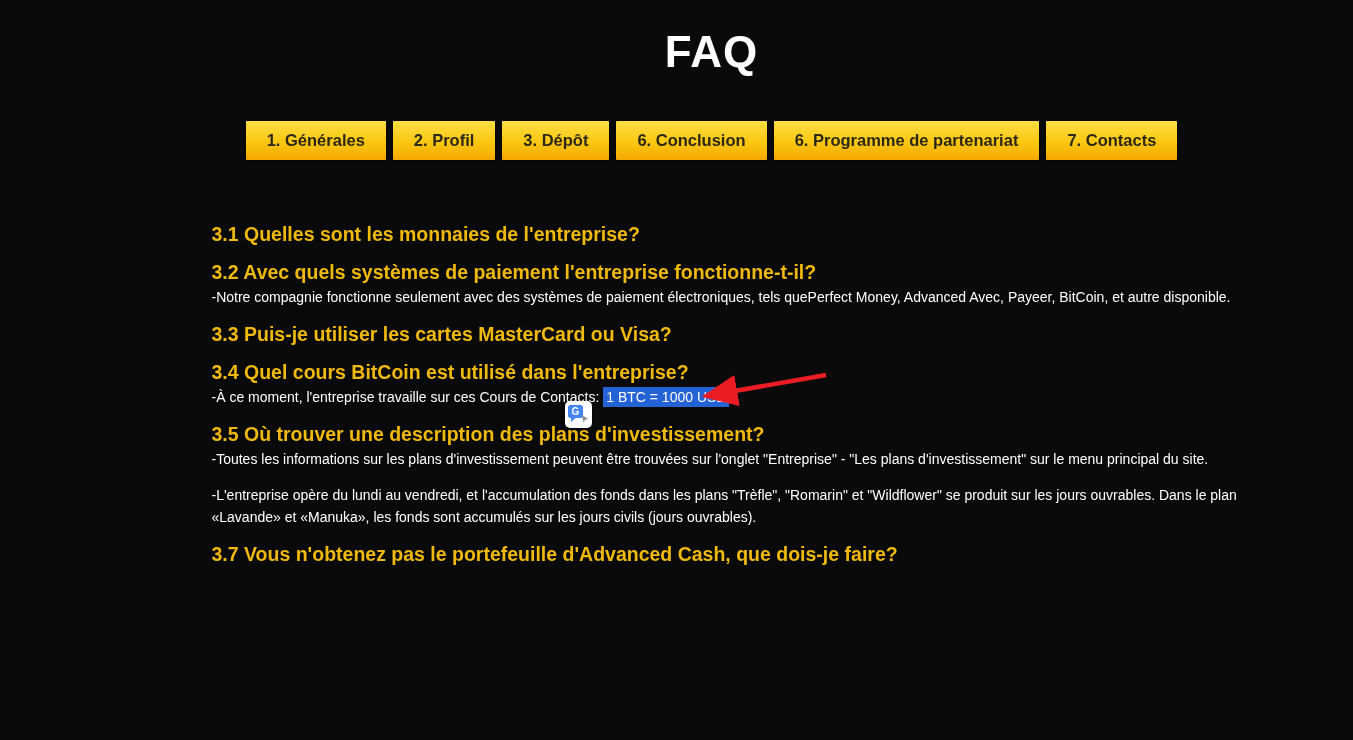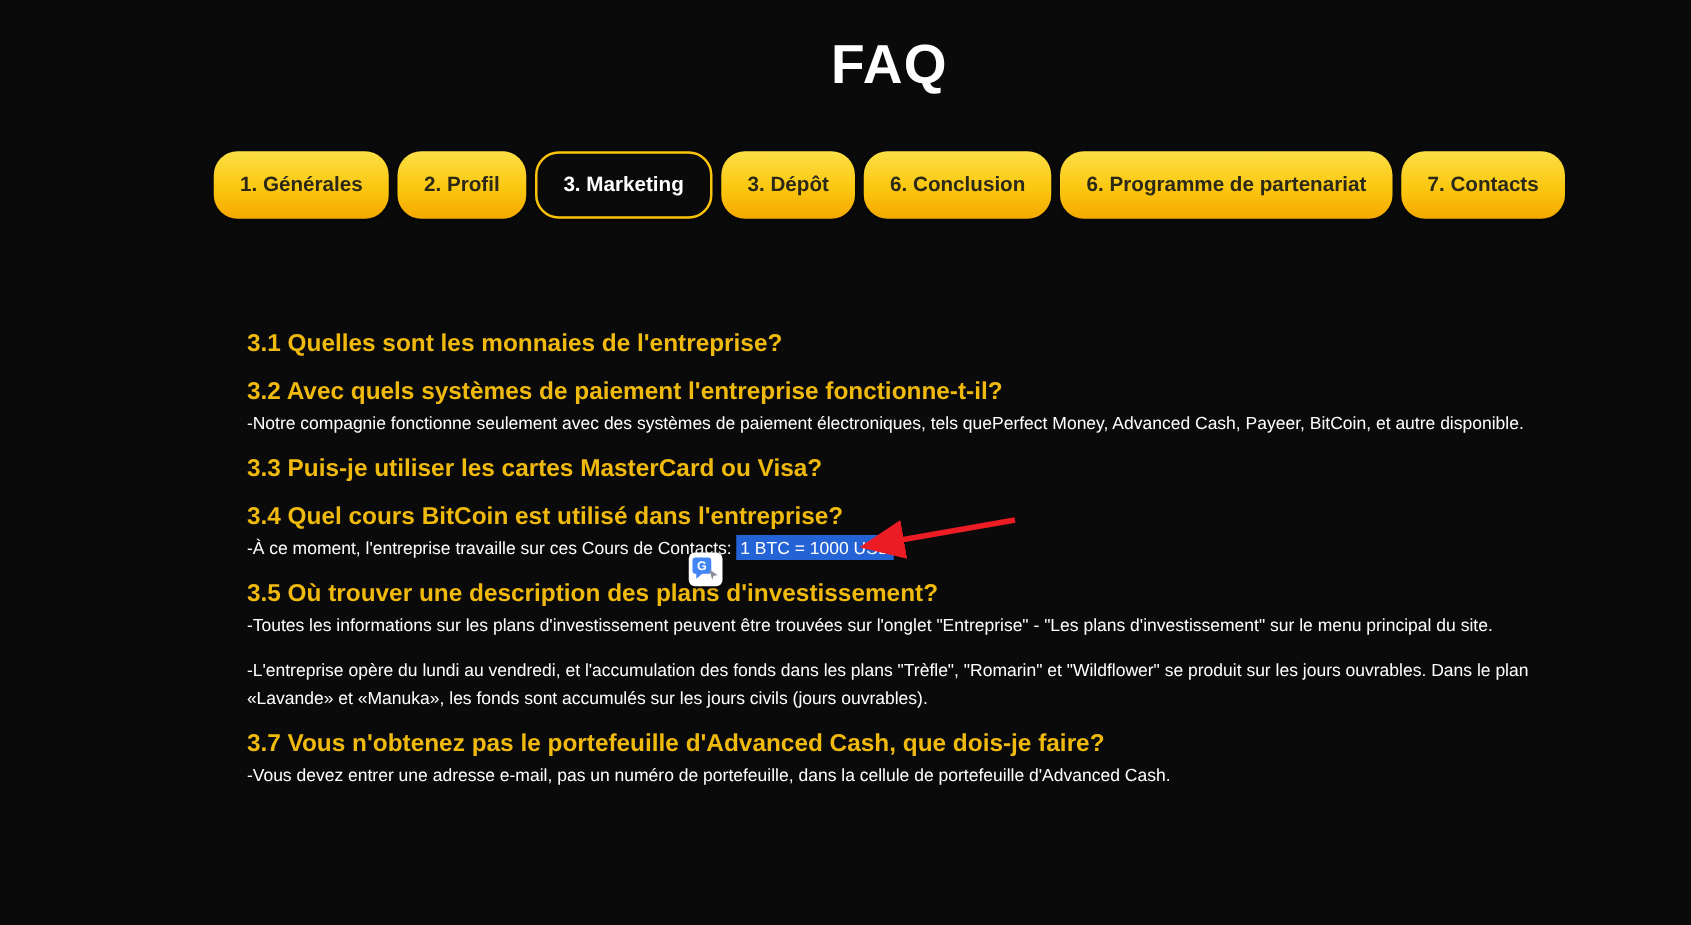--- a/index.html
+++ b/index.html
@@ -24,37 +24,37 @@
     display: flex; justify-content: center; gap: 7px;
     margin-top: 43px;
     position: relative; left: 35px;
   }
   .tab {
     background: linear-gradient(180deg, #fcdf45 0%, #fbc710 55%, #f5a800 100%);
     color: #2b2818;
     border: none;
     font-family: "Liberation Sans", sans-serif;
     font-weight: bold; font-size: 16.5px;
-    height: 54px; line-height: 39px;
+    height: 39px; line-height: 39px;
     padding: 0 21px;
-    border-radius: 19px;
+    border-radius: 1px;
     cursor: pointer;
     box-shadow: 0 1px 3px rgba(0,0,0,0.65);
     white-space: nowrap;
   }
   .tab.active {
     background: #0a0a0a;
     color: #ffffff;
     border: 2px solid #fbc40a;
     line-height: 35px;
   }
   .content {
     width: 1026px;
-    margin: 88px auto 0;
-    position: relative; left: 34px;
+    margin: 62px auto 0;
+    position: relative; left: 48px;
   }
   .faq-item { margin-bottom: 14px; position: relative; }
   .faq-item h3 {
     margin: 0;
     color: #f0b90d;
     font-size: 19.5px; line-height: 24px;
     font-weight: bold;
   }
   .faq-item p {
     margin: 2px 0 0;
@@ -84,36 +84,35 @@
   }
 </style>
 </head>
 <body>
 
 <h1 class="page-title">FAQ</h1>
 
 <nav class="tabs">
   <button class="tab">1. Générales</button>
   <button class="tab">2. Profil</button>
-  <button class="tab active">3. Marketing</button>
   <button class="tab">3. Dépôt</button>
   <button class="tab">6. Conclusion</button>
   <button class="tab">6. Programme de partenariat</button>
   <button class="tab">7. Contacts</button>
 </nav>
 
 <main class="content">
 
   <section class="faq-item">
     <h3>3.1 Quelles sont les monnaies de l'entreprise?</h3>
   </section>
 
   <section class="faq-item">
     <h3>3.2 Avec quels systèmes de paiement l'entreprise fonctionne-t-il?</h3>
-    <p>-Notre compagnie fonctionne seulement avec des systèmes de paiement électroniques, tels quePerfect Money, Advanced Cash, Payeer, BitCoin, et autre disponible.</p>
+    <p>-Notre compagnie fonctionne seulement avec des systèmes de paiement électroniques, tels quePerfect Money, Advanced Avec, Payeer, BitCoin, et autre disponible.</p>
   </section>
 
   <section class="faq-item">
     <h3>3.3 Puis-je utiliser les cartes MasterCard ou Visa?</h3>
   </section>
 
   <section class="faq-item">
     <h3>3.4 Quel cours BitCoin est utilisé dans l'entreprise?</h3>
     <p><span>-À ce moment, l'entreprise travaille sur ces Cours de Contacts: </span><span class="selection-highlight">1 BTC = 1000 USD</span></p>
 
@@ -140,16 +139,15 @@
     <h3>3.5 Où trouver une description des plans d'investissement?</h3>
     <p>-Toutes les informations sur les plans d'investissement peuvent être trouvées sur l'onglet "Entreprise" - "Les plans d'investissement" sur le menu principal du site.</p>
   </section>
 
   <section class="faq-item">
     <p>-L'entreprise opère du lundi au vendredi, et l'accumulation des fonds dans les plans "Trèfle", "Romarin" et "Wildflower" se produit sur les jours ouvrables. Dans le plan «Lavande» et «Manuka», les fonds sont accumulés sur les jours civils (jours ouvrables).</p>
   </section>
 
   <section class="faq-item">
     <h3>3.7 Vous n'obtenez pas le portefeuille d'Advanced Cash, que dois-je faire?</h3>
-    <p>-Vous devez entrer une adresse e-mail, pas un numéro de portefeuille, dans la cellule de portefeuille d'Advanced Cash.</p>
   </section>
 
 </main>
 
 </body></html>

